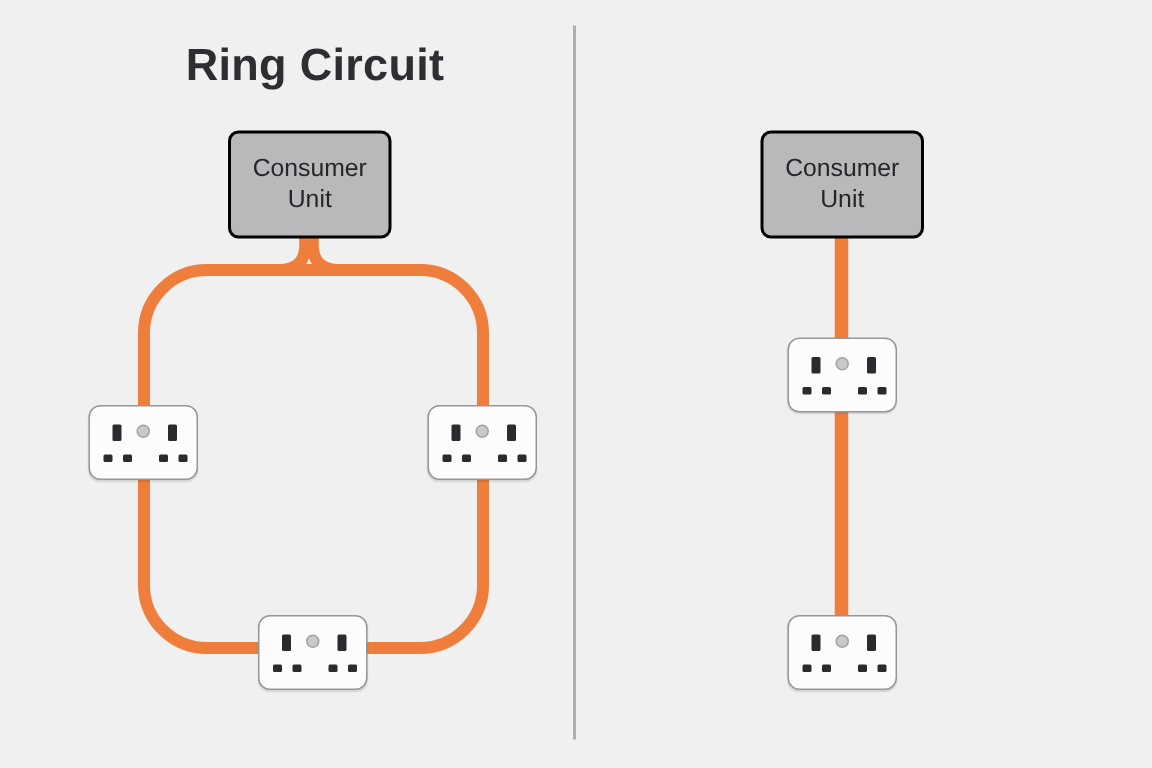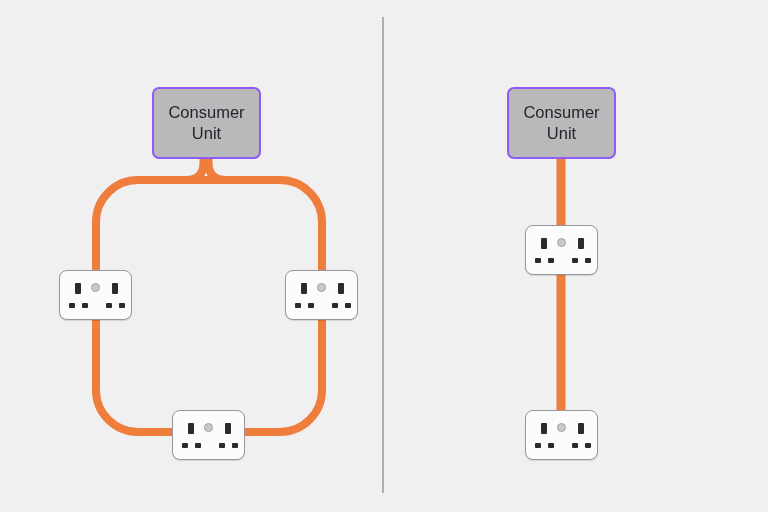--- a/index.html
+++ b/index.html
@@ -20,21 +20,21 @@
     position:absolute;top:27px;margin:0;
     font-size:30px;font-weight:700;letter-spacing:0.2px;
     color:#2e2e32;text-align:center;z-index:2;
   }
   .title-ring{left:20px;width:380px;}
   .title-radial{left:398px;width:322px;}
   .unit{
     position:absolute;z-index:3;
     width:109px;height:72px;
     background:#b9b9bb;
-    border:2px solid #8b5cf6;
+    border:2px solid #000000;
     border-radius:7px;
     box-sizing:border-box;
     display:flex;align-items:center;justify-content:center;
     text-align:center;
     font-size:16.5px;font-weight:500;line-height:1.25;
     color:#26262a;
   }
   .unit span{display:block;width:80px;}
   .unit-ring{left:152px;top:87px;}
   .unit-radial{left:507px;top:87px;}
@@ -84,20 +84,21 @@
     <path d="M 138 180 H 280 A 42 42 0 0 1 322 222 V 390 A 42 42 0 0 1 280 432 H 138 A 42 42 0 0 1 96 390 V 222 A 42 42 0 0 1 138 180 Z" fill="none" stroke="#EF7E3C" stroke-width="8"></path>
 
     <path d="M 203.5 154 V 163 Q 203.5 180 186 180" fill="none" stroke="#EF7E3C" stroke-width="8"></path>
     <path d="M 208.5 154 V 163 Q 208.5 180 226 180" fill="none" stroke="#EF7E3C" stroke-width="8"></path>
 
     <path d="M 561 155 V 420" fill="none" stroke="#EF7E3C" stroke-width="9"></path>
   </svg>
 
   <div class="divider"></div>
 
+  <h1 class="title title-ring">Ring Circuit</h1>
 
   <div class="unit unit-ring">
     <span>Consumer Unit</span>
   </div>
   <div class="unit unit-radial">
     <span>Consumer Unit</span>
   </div>
 
   <div class="socket sock-ring-left">
     <span class="earth e-left"></span>

